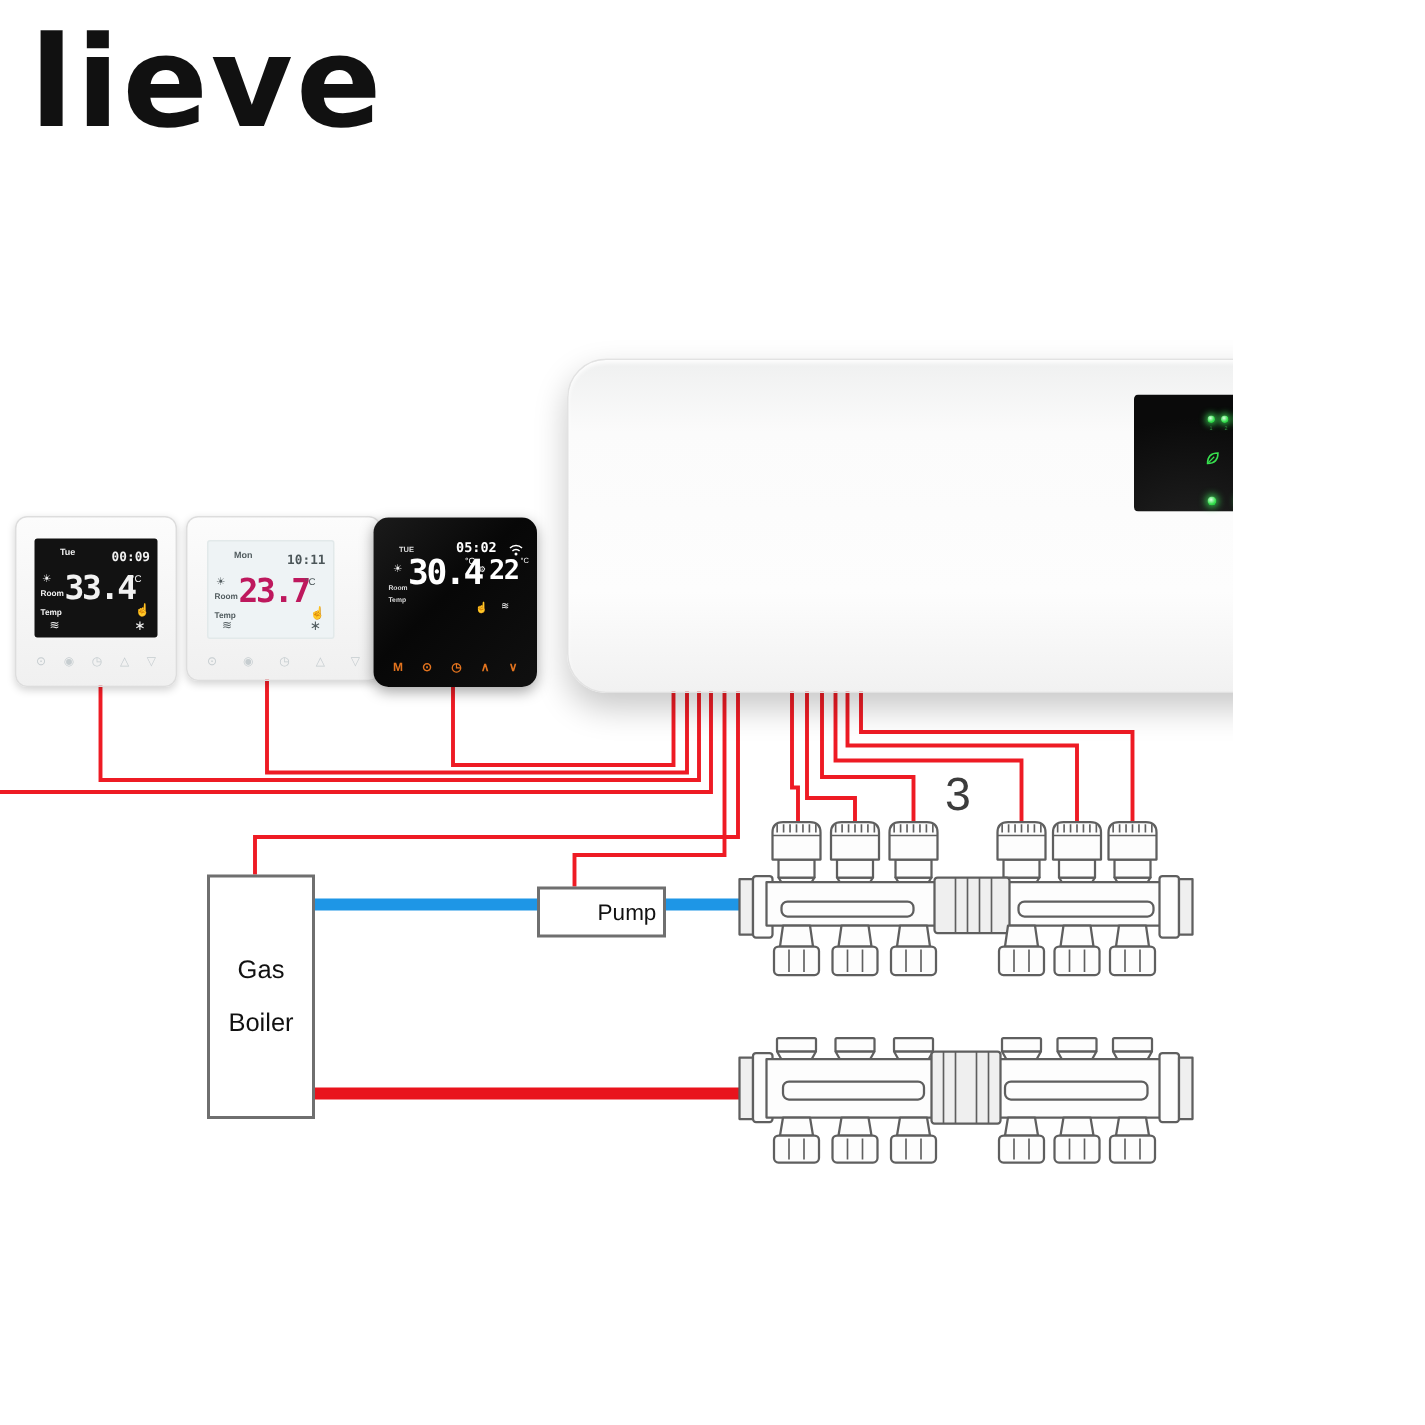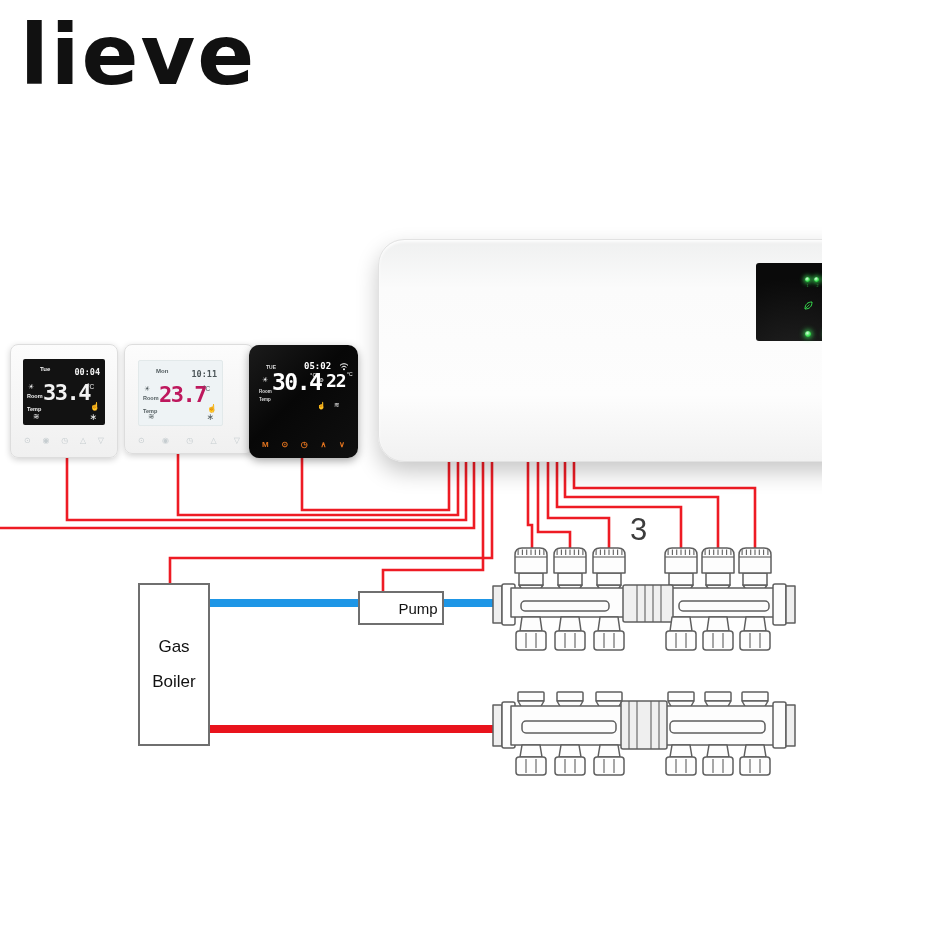--- a/index.html
+++ b/index.html
@@ -249,21 +249,21 @@
         <path class="mf" d="M746,745 L764,745 L766,757 L744,757 Z"></path>
         <rect class="mf" x="740" y="757" width="30" height="18" rx="3"></rect>
         <line class="mfl" x1="750" y1="759" x2="750" y2="773"></line>
         <line class="mfl" x1="760" y1="759" x2="760" y2="773"></line>
       </g>
   </svg>
 
   <div class="abs tstat tstat-white t1 dk">
     <div class="abs lcd-dark">
       <span class="scr day">Tue</span>
-      <span class="scr time seg">00:04</span>
+      <span class="scr time seg">00:09</span>
       <span class="scr micon" style="left:5px;top:24px">☀</span>
       <span class="scr" style="left:4px;top:35px;font-size:5.5px;font-weight:bold">Room</span>
       <span class="scr" style="left:4px;top:48px;font-size:5.5px;font-weight:bold">Temp</span>
       <span class="scr bigtemp seg">33.4</span>
       <span class="scr unit">°C</span>
       <span class="scr" style="right:5px;top:44px;font-size:8px">☝</span>
       <span class="scr" style="left:10px;bottom:4px;font-size:8px">≋</span>
       <span class="scr" style="right:8px;bottom:3px;font-size:9px">∗</span>
     </div>
     <div class="btnrow">

